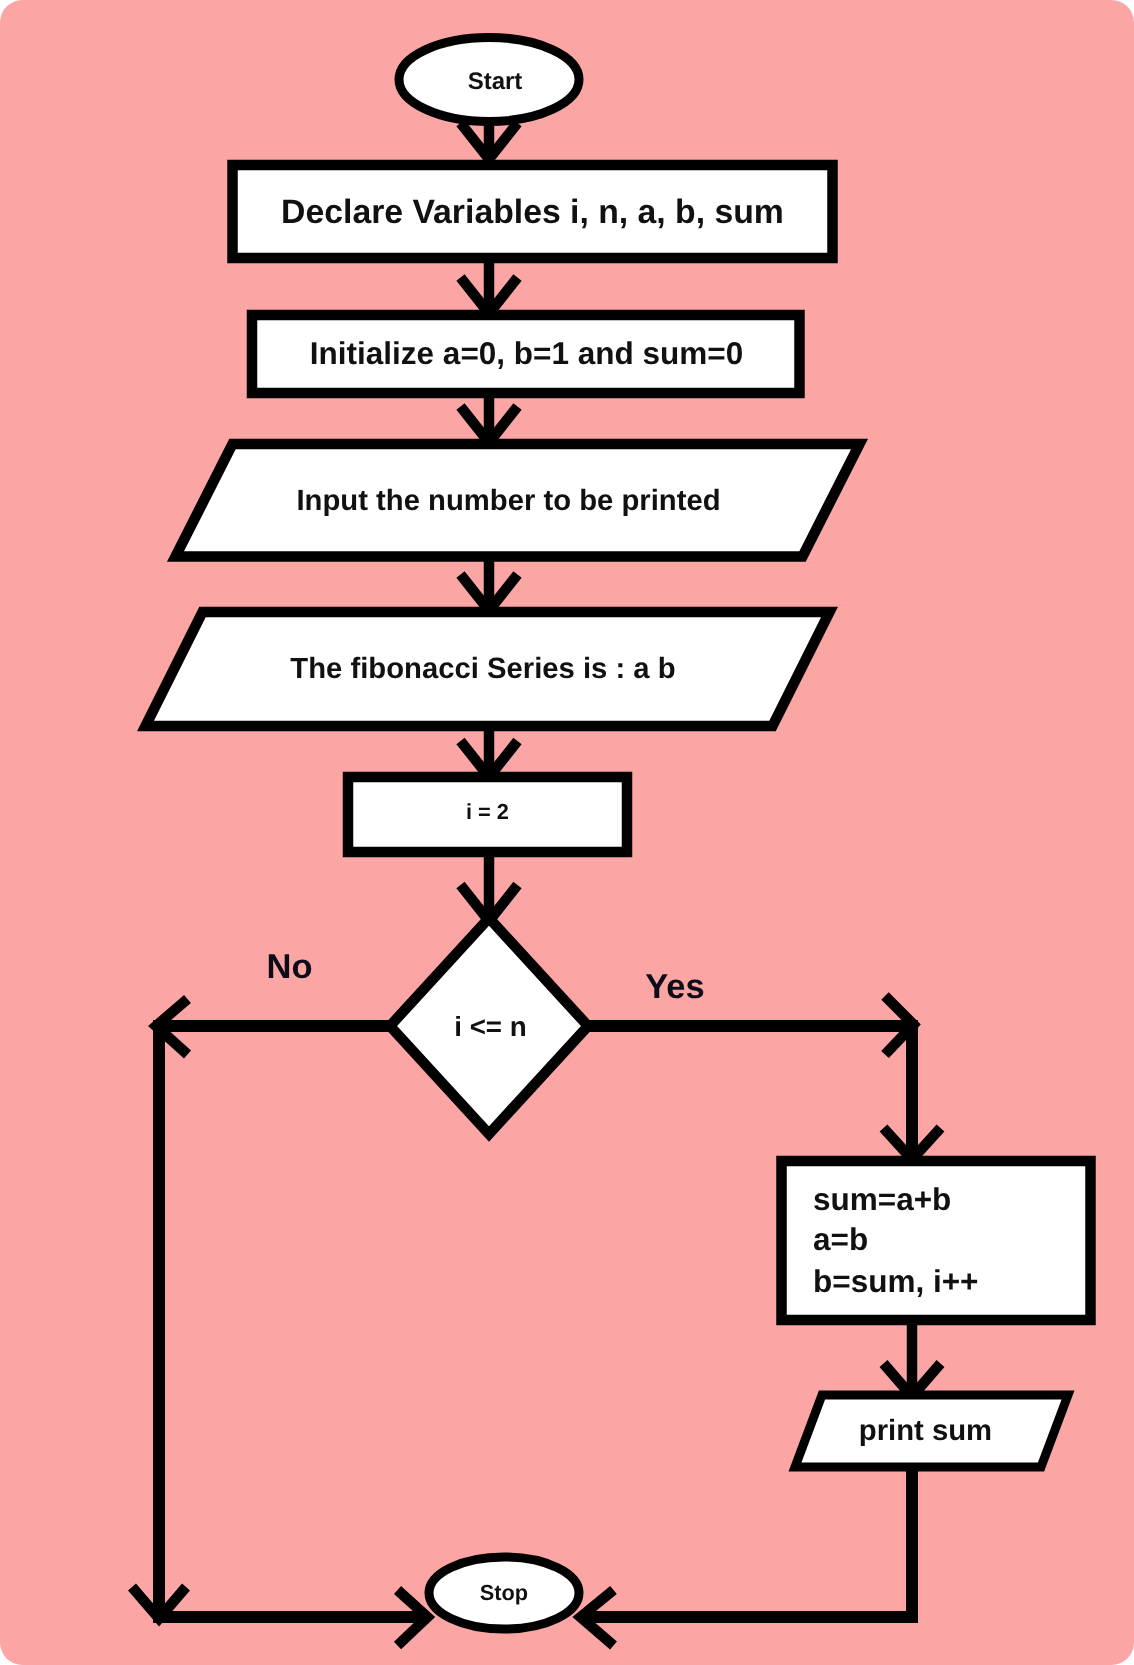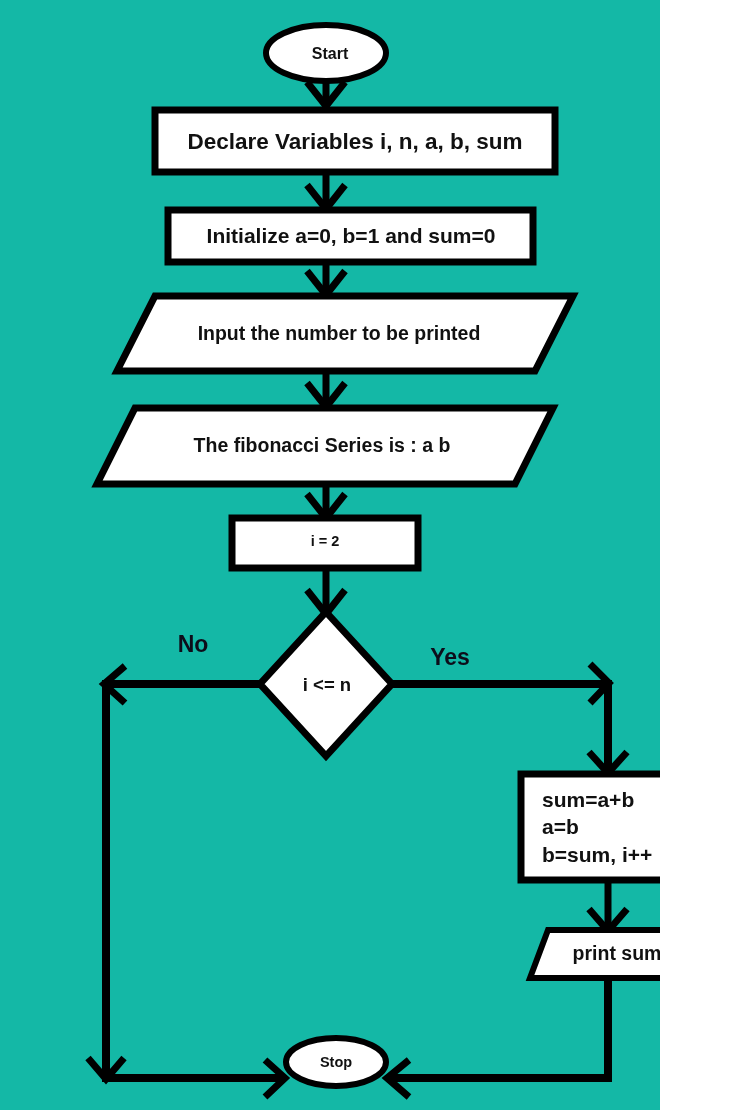--- a/index.html
+++ b/index.html
@@ -6,24 +6,25 @@
   html, body {
     margin: 0;
     padding: 0;
     background: #ffffff;
   }
   body {
     font-family: "Liberation Sans", sans-serif;
   }
   #canvas {
     position: relative;
-    width: 660px;
+    width: 756px;
     height: 1110px;
-    background: #14b8a6;
+    background: #fca5a5;
     overflow: hidden;
+    border-radius: 15px;
   }
   #flow-svg {
     position: absolute;
     top: 0;
     left: 0;
     width: 756px;
     height: 1110px;
     display: block;
   }
   .shape-stroke {

